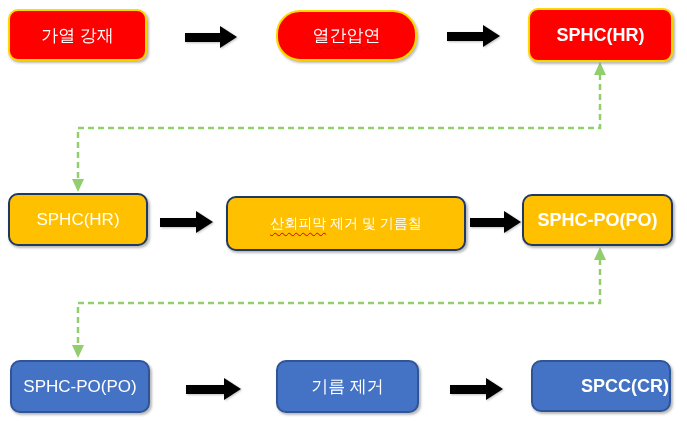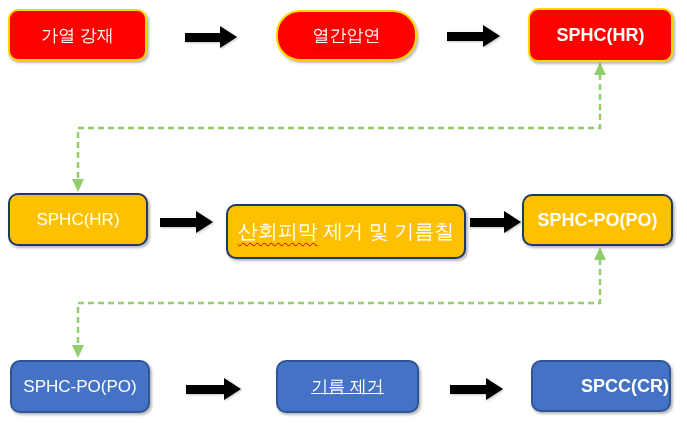--- a/index.html
+++ b/index.html
@@ -108,39 +108,39 @@
     <span class="bold">SPHC(HR)</span>
   </div>
 
   <div class="box orange" style="left:8px; top:193px; width:140px; height:53px;">
     <span>SPHC(HR)</span>
   </div>
   <div class="arrow" style="left:160px; top:210px; width:53px;">
     <span class="shaft"></span>
       <span class="head"></span>
   </div>
-  <div class="box orange" style="left:226px; top:204px; width:240px; height:55px; font-size:20px;">
+  <div class="box orange" style="left:226px; top:196px; width:240px; height:55px; font-size:14px;">
     <span><span class="squiggle">산회피막</span><span> 제거 및 기름칠</span></span>
   </div>
   <div class="arrow" style="left:470px; top:210px; width:51px;">
     <span class="shaft"></span>
       <span class="head"></span>
   </div>
   <div class="box orange" style="left:522px; top:194px; width:151px; height:52px;">
     <span class="bold">SPHC-PO(PO)</span>
   </div>
 
   <div class="box blue" style="left:10px; top:360px; width:140px; height:53px;">
     <span>SPHC-PO(PO)</span>
   </div>
   <div class="arrow" style="left:186px; top:377px; width:55px;">
     <span class="shaft"></span>
       <span class="head"></span>
   </div>
-  <div class="box blue" style="left:276px; top:360px; width:143px; height:53px;text-decoration:underline;">
+  <div class="box blue" style="left:276px; top:360px; width:143px; height:53px;">
     <span>기름 제거</span>
   </div>
   <div class="arrow" style="left:450px; top:377px; width:53px;">
     <span class="shaft"></span>
       <span class="head"></span>
   </div>
   <div class="box blue" style="left:531px; top:360px; width:140px; height:52px;padding-left:48px;">
     <span class="bold">SPCC(CR)</span>
   </div>
 

